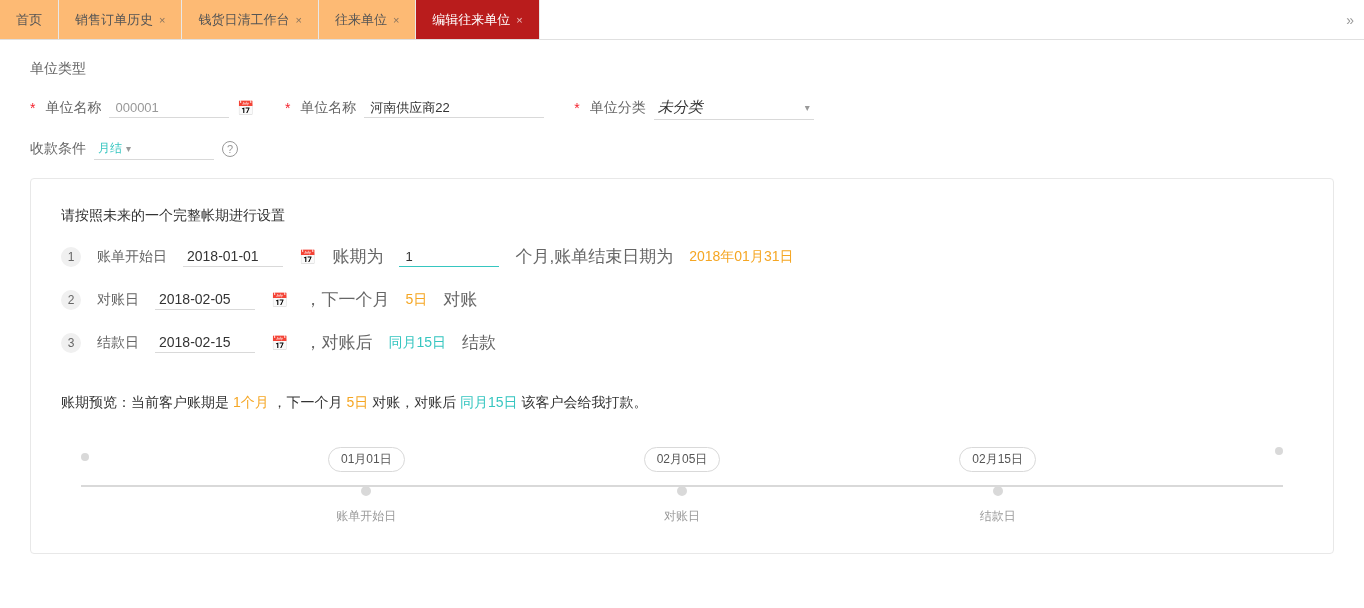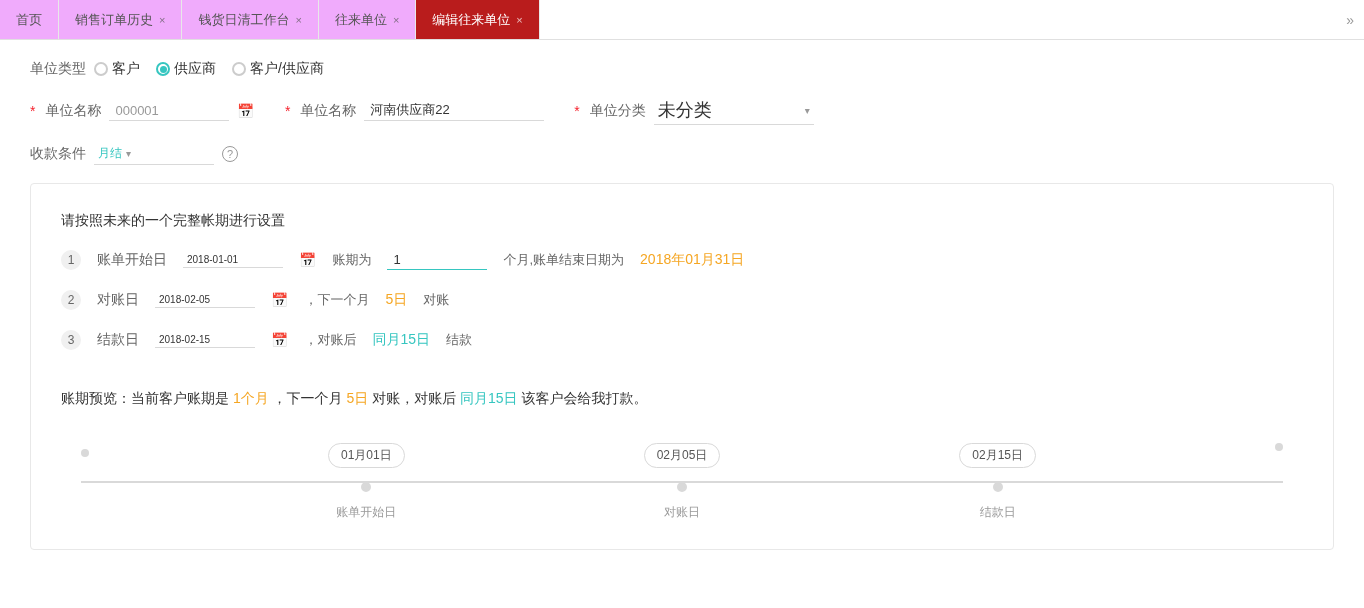--- a/index.html
+++ b/index.html
@@ -17,21 +17,21 @@
     .tab-item {
       display: flex;
       align-items: center;
       padding: 0 16px;
       cursor: pointer;
       font-size: 13px;
       color: #555;
       border-right: 1px solid #e8e8e8;
       white-space: nowrap;
       gap: 6px;
-      background: #f0abfc;
+      background: #fdba74;
     }
     .tab-item.active {
       background: #b91c1c;
       color: #fff;
     }
     .tab-item .close-icon {
       font-size: 11px;
       cursor: pointer;
       opacity: 0.7;
     }
@@ -115,21 +115,21 @@
     .chevron-down { color: #999; font-size: 10px; }
 
     
     .category-select {
       display: flex; align-items: center; gap: 8px;
       border-bottom: 1px solid #d9d9d9;
       padding: 2px 4px;
       cursor: pointer;
       width: 160px;
     }
-    .category-value { color: #333; font-size: 18px; flex: 1; }
+    .category-value { color: #333; font-size: 15px; flex: 1; font-style: italic; }
 
     
     .cal-icon {
       color: #36c6c0;
       cursor: pointer;
       font-size: 14px;
     }
 
     
     .help-icon {
@@ -170,27 +170,27 @@
       display: flex; align-items: center; justify-content: center;
       font-size: 12px;
       color: #666;
       flex-shrink: 0;
     }
     .period-row-label { color: #666; white-space: nowrap; }
     .period-date-input {
       border: none;
       border-bottom: 1px solid #d9d9d9;
       padding: 2px 4px;
-      font-size: 10px;
+      font-size: 14px;
       outline: none;
       color: #333;
       background: transparent;
       width: 100px;
     }
-    .period-hint { color: #666; font-size: 13px; }
+    .period-hint { color: #666; font-size: 17px; }
     .highlight-orange { color: #f5a623; }
     .highlight-teal { color: #36c6c0; }
 
     
     .preview-section {
       padding: 16px 0 8px 0;
       font-size: 14px;
       color: #333;
       line-height: 1.8;
     }
@@ -286,34 +286,20 @@
   <div class="tab-expand">
     <span>»</span>
   </div>
 </div>
 
 <div class="main-content">
 
   <div class="form-row">
     <div class="form-group">
       <span class="form-label">单位类型</span>
-      <div class="radio-group">
-        <label class="radio-item">
-          <div class="radio-circle"></div>
-          <span>客户</span>
-        </label>
-        <label class="radio-item">
-          <div class="radio-circle checked"></div>
-          <span>供应商</span>
-        </label>
-        <label class="radio-item">
-          <div class="radio-circle"></div>
-          <span>客户/供应商</span>
-        </label>
-      </div>
     </div>
   </div>
 
   <div class="form-row">
     <div class="form-group">
       <span class="required-star">*</span>
       <span class="form-label">单位名称</span>
       <input class="input-field code" type="text" value="000001" style="">
       <span class="cal-icon">📅</span>
     </div>

